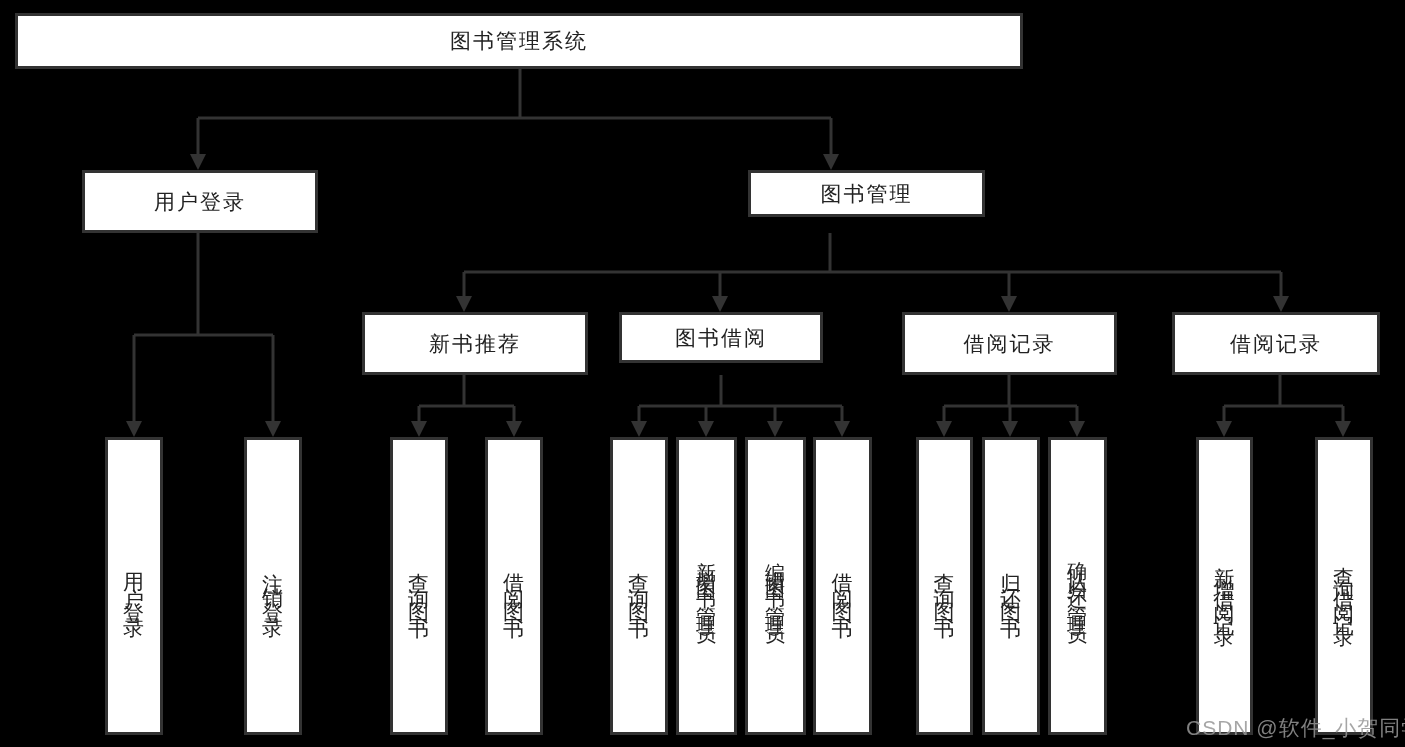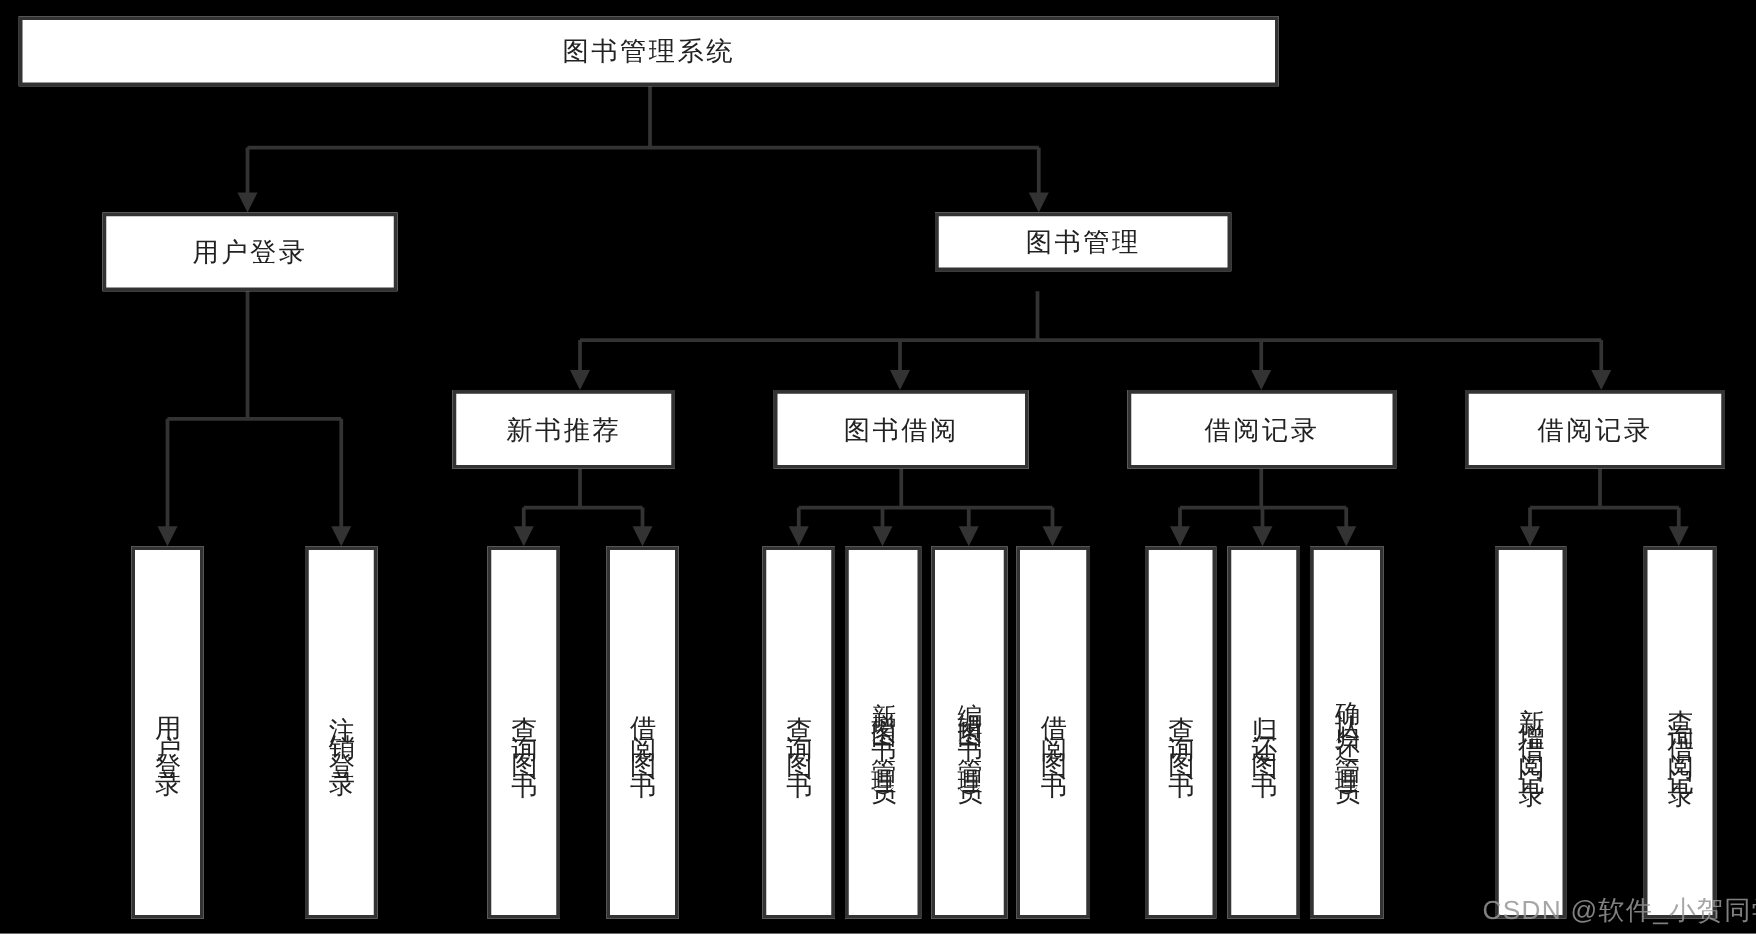--- a/index.html
+++ b/index.html
@@ -47,22 +47,22 @@
              M936 421 L952 421 L944 437 Z M1002 421 L1018 421 L1010 437 Z
              M1069 421 L1085 421 L1077 437 Z
              M1216 421 L1232 421 L1224 437 Z M1335 421 L1351 421 L1343 437 Z"></path>
   </svg>
 
   <div class="node" style="left:15px;top:13px;width:1008px;height:56px;">图书管理系统</div>
 
   <div class="node" style="left:82px;top:170px;width:236px;height:63px;">用户登录</div>
   <div class="node" style="left:724px;top:170px;width:237px;height:47px;margin-left:24px;">图书管理</div>
 
-  <div class="node" style="left:362px;top:312px;width:178px;height:63px;">新书推荐</div>
-  <div class="node" style="left:619px;top:312px;width:204px;height:63px;">图书借阅</div>
+  <div class="node" style="left:362px;top:312px;width:226px;height:63px;">新书推荐</div>
+  <div class="node" style="left:619px;top:312px;width:204px;height:51px;">图书借阅</div>
   <div class="node" style="left:902px;top:312px;width:215px;height:63px;">借阅记录</div>
   <div class="node" style="left:1172px;top:312px;width:208px;height:63px;">借阅记录</div>
 
   <div class="node leaf" style="left:105px;top:437px;width:58px;height:298px;">用户登录</div>
   <div class="node leaf" style="left:244px;top:437px;width:58px;height:298px;">注销登录</div>
 
   <div class="node leaf" style="left:390px;top:437px;width:58px;height:298px;">查询图书</div>
   <div class="node leaf" style="left:485px;top:437px;width:58px;height:298px;">借阅图书</div>
 
   <div class="node leaf" style="left:610px;top:437px;width:58px;height:298px;">查询图书</div>

